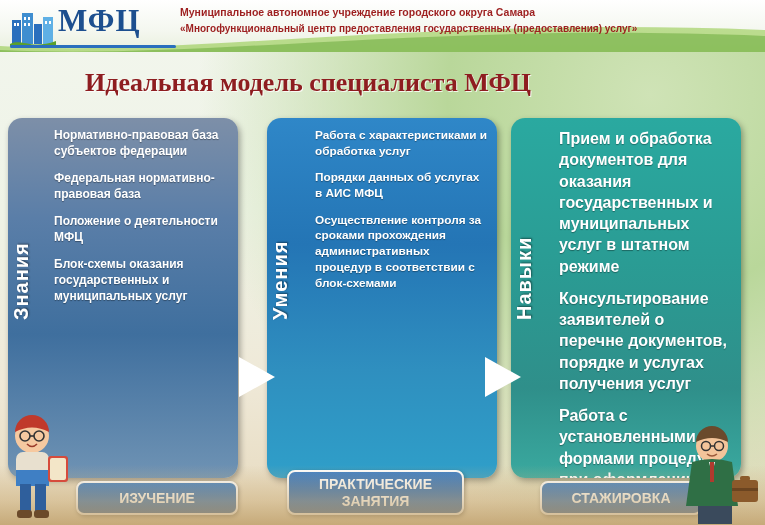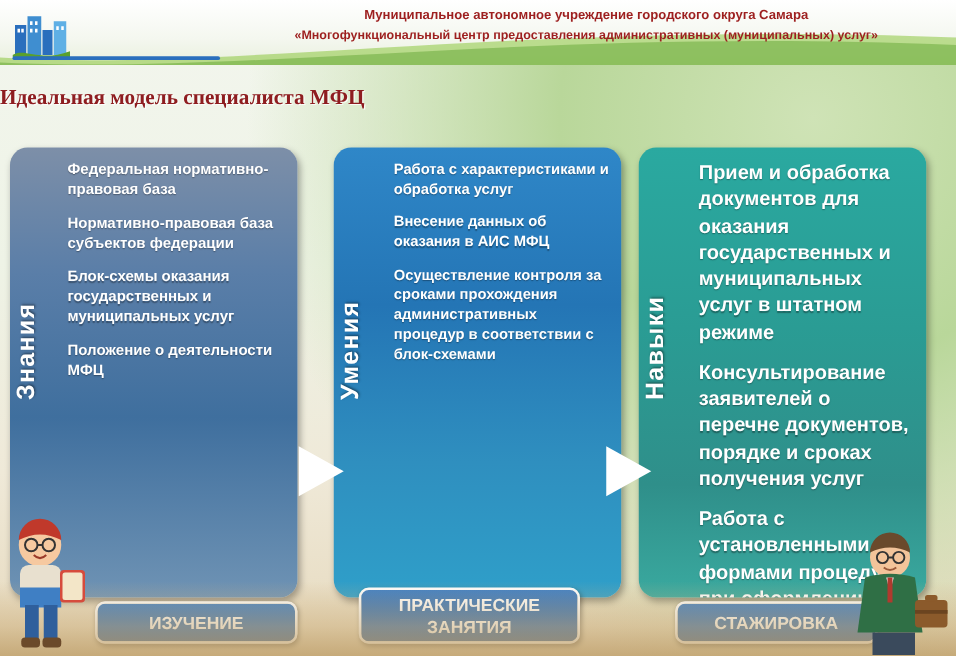--- a/index.html
+++ b/index.html
@@ -60,36 +60,35 @@
     position: absolute;
     left: 4px; top: 43px;
     width: 166px; height: 3px;
     background: #2a6fbd;
     border-radius: 2px;
   }
   .header-text {
     position: absolute;
     left: 180px; top: 5px;
     width: 578px;
-    text-align: center;
     color: #9d1f1f;
     font-size: 10.5px;
     font-weight: bold;
     line-height: 1.5;
   }
   .header-text .line2 {
     font-size: 10px;
   }
   
   .title {
     position: absolute;
     left: 0; top: 68px;
     width: 616px;
-    text-align: left;
-    font-size: 17px;
+    text-align: center;
+    font-size: 26px;
     font-weight: bold;
     color: #8e1d20;
     font-family: "Liberation Serif", serif;
     text-shadow: 1px 1px 0 rgba(255,255,255,0.8);
   }
   
   .col {
     position: absolute;
     top: 118px;
     width: 230px;
@@ -194,55 +193,56 @@
         <rect x="4" y="15" width="2" height="3" fill="#ffffff"></rect>
         <rect x="7" y="15" width="2" height="3" fill="#ffffff"></rect>
         <rect x="14" y="9" width="2" height="3" fill="#ffffff"></rect>
         <rect x="18" y="9" width="2" height="3" fill="#ffffff"></rect>
         <rect x="14" y="15" width="2" height="3" fill="#ffffff"></rect>
         <rect x="18" y="15" width="2" height="3" fill="#ffffff"></rect>
         <rect x="35" y="13" width="2" height="3" fill="#ffffff"></rect>
         <rect x="39" y="13" width="2" height="3" fill="#ffffff"></rect>
         <path d="M0,36 C10,30 22,42 46,33 L46,38 L0,38 Z" fill="#5aa02c"></path>
       </svg>
+      <div class="logo-text">МФЦ</div>
       <div class="logo-underline"></div>
     </div>
 
     <div class="header-text">
       <div class="line1">Муниципальное автономное учреждение городского округа Самара</div>
-      <div class="line2">«Многофункциональный центр предоставления административных (муниципальных) услуг»</div>
+      <div class="line2">«Многофункциональный центр предоставления государственных (предоставления) услуг»</div>
     </div>
   </div>
 
   <div class="title">Идеальная модель специалиста МФЦ</div>
 
   <div class="col c1">
     <div class="col-label">Знания</div>
     <div class="col-body">
+      <div class="item">Нормативно-правовая база субъектов федерации</div>
       <div class="item">Федеральная нормативно-правовая база</div>
-      <div class="item">Нормативно-правовая база субъектов федерации</div>
+      <div class="item">Положение о деятельности МФЦ</div>
       <div class="item">Блок-схемы оказания государственных и муниципальных услуг</div>
-      <div class="item">Положение о деятельности МФЦ</div>
     </div>
   </div>
 
   <div class="col c2">
     <div class="col-label">Умения</div>
     <div class="col-body">
       <div class="item">Работа с характеристиками и обработка услуг</div>
-      <div class="item">Внесение данных об оказания в АИС МФЦ</div>
+      <div class="item">Порядки данных об услугах в АИС МФЦ</div>
       <div class="item">Осуществление контроля  за сроками прохождения административных процедур в соответствии с блок-схемами</div>
     </div>
   </div>
 
   <div class="col c3">
     <div class="col-label">Навыки</div>
     <div class="col-body">
       <div class="item">Прием и обработка документов для оказания государственных и муниципальных услуг в штатном режиме</div>
-      <div class="item">Консультирование заявителей  о перечне документов, порядке и сроках получения  услуг</div>
+      <div class="item">Консультирование заявителей  о перечне документов, порядке и услугах получения  услуг</div>
       <div class="item">Работа с установленными формами процедур при оформлении услуги и заполнение документов</div>
     </div>
   </div>
 
   <svg class="arrow a1" viewBox="0 0 40 44">
     <polygon points="2,2 38,22 2,42" fill="#ffffff"></polygon>
   </svg>
   <svg class="arrow a2" viewBox="0 0 40 44">
     <polygon points="2,2 38,22 2,42" fill="#ffffff"></polygon>
   </svg>

